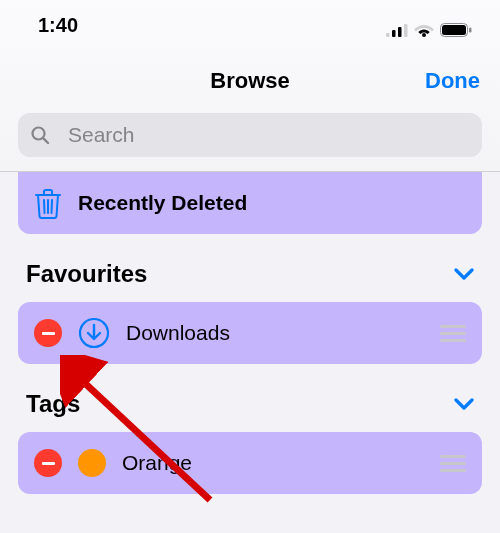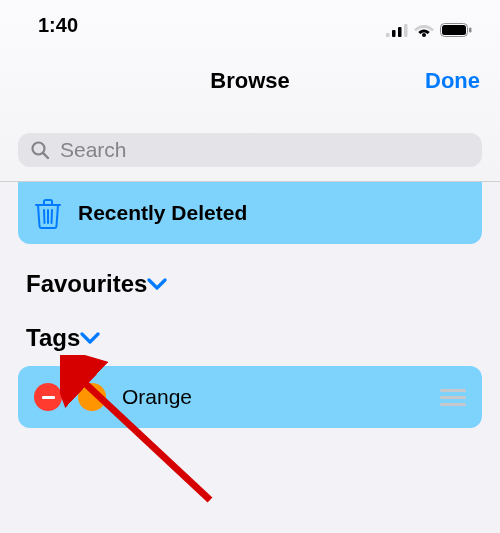--- a/index.html
+++ b/index.html
@@ -39,52 +39,51 @@
       position: absolute;
       right: 20px;
       font-size: 22px;
       font-weight: 700;
       color: #007aff;
     }
     .search-wrap { padding: 10px 18px 0 18px; }
     .search-field {
       background: #e3e3e8;
       border-radius: 12px;
-      height: 34px;
+      height: 44px;
       display: flex;
       align-items: center;
       padding: 0 12px;
-      gap: 10px;
-      margin-top: 20px;
+      gap: 18px;
     }
     .search-field input {
       border: none; background: transparent; outline: none;
       font-size: 21px; color: #000; flex: 1;
     }
     .search-field input::placeholder { color: #848489; }
 
     .content { padding: 0 18px; }
 
     .card {
-      background: #7dd3fc;
+      background: #c4b5fd;
       border-radius: 12px;
       padding: 0 16px;
     }
     .row {
       display: flex;
       align-items: center;
       height: 62px;
       gap: 16px;
     }
     .row-label { font-size: 21px; font-weight: 400; color: #000; flex: 1; }
 
     .section-header {
       display: flex;
       align-items: center;
-      justify-content: flex-start;
+      justify-content: space-between;
       padding: 0 8px;
       margin-top: 26px;
       margin-bottom: 14px;
     }
     .section-title { font-size: 24px; font-weight: 700; color: #000; }
 
     .delete-circle {
       width: 28px; height: 28px; border-radius: 50%;
       background: #ff3b30; display: flex; align-items: center; justify-content: center;
       flex-shrink: 0;
@@ -171,20 +170,38 @@
     </div>
   </div>
 
   <div class="section-header">
     <span class="section-title">Favourites</span>
     <svg width="20" height="12" viewBox="0 0 20 12">
       <path d="M2 2 L10 10 L18 2" fill="none" stroke="#007aff" stroke-width="3.2" stroke-linecap="round" stroke-linejoin="round"></path>
     </svg>
   </div>
 
+  <div class="card">
+    <div class="row">
+      <div class="delete-circle">
+          <div class="bar"></div>
+        </div>
+      <svg class="downloads-icon" width="32" height="32" viewBox="0 0 32 32">
+        <circle cx="16" cy="16" r="14" fill="none" stroke="#007aff" stroke-width="2.2"></circle>
+        <line x1="16" y1="8" x2="16" y2="21" stroke="#007aff" stroke-width="2.4" stroke-linecap="round"></line>
+        <path d="M10 16 L16 22 L22 16" fill="none" stroke="#007aff" stroke-width="2.4" stroke-linecap="round" stroke-linejoin="round"></path>
+      </svg>
+      <span class="row-label">Downloads</span>
+      <div class="grabber">
+        <div class="line"></div>
+          <div class="line"></div>
+          <div class="line"></div>
+      </div>
+    </div>
+  </div>
 
   <div class="section-header">
     <span class="section-title">Tags</span>
     <svg width="20" height="12" viewBox="0 0 20 12">
       <path d="M2 2 L10 10 L18 2" fill="none" stroke="#007aff" stroke-width="3.2" stroke-linecap="round" stroke-linejoin="round"></path>
     </svg>
   </div>
 
   <div class="card">
     <div class="row">

